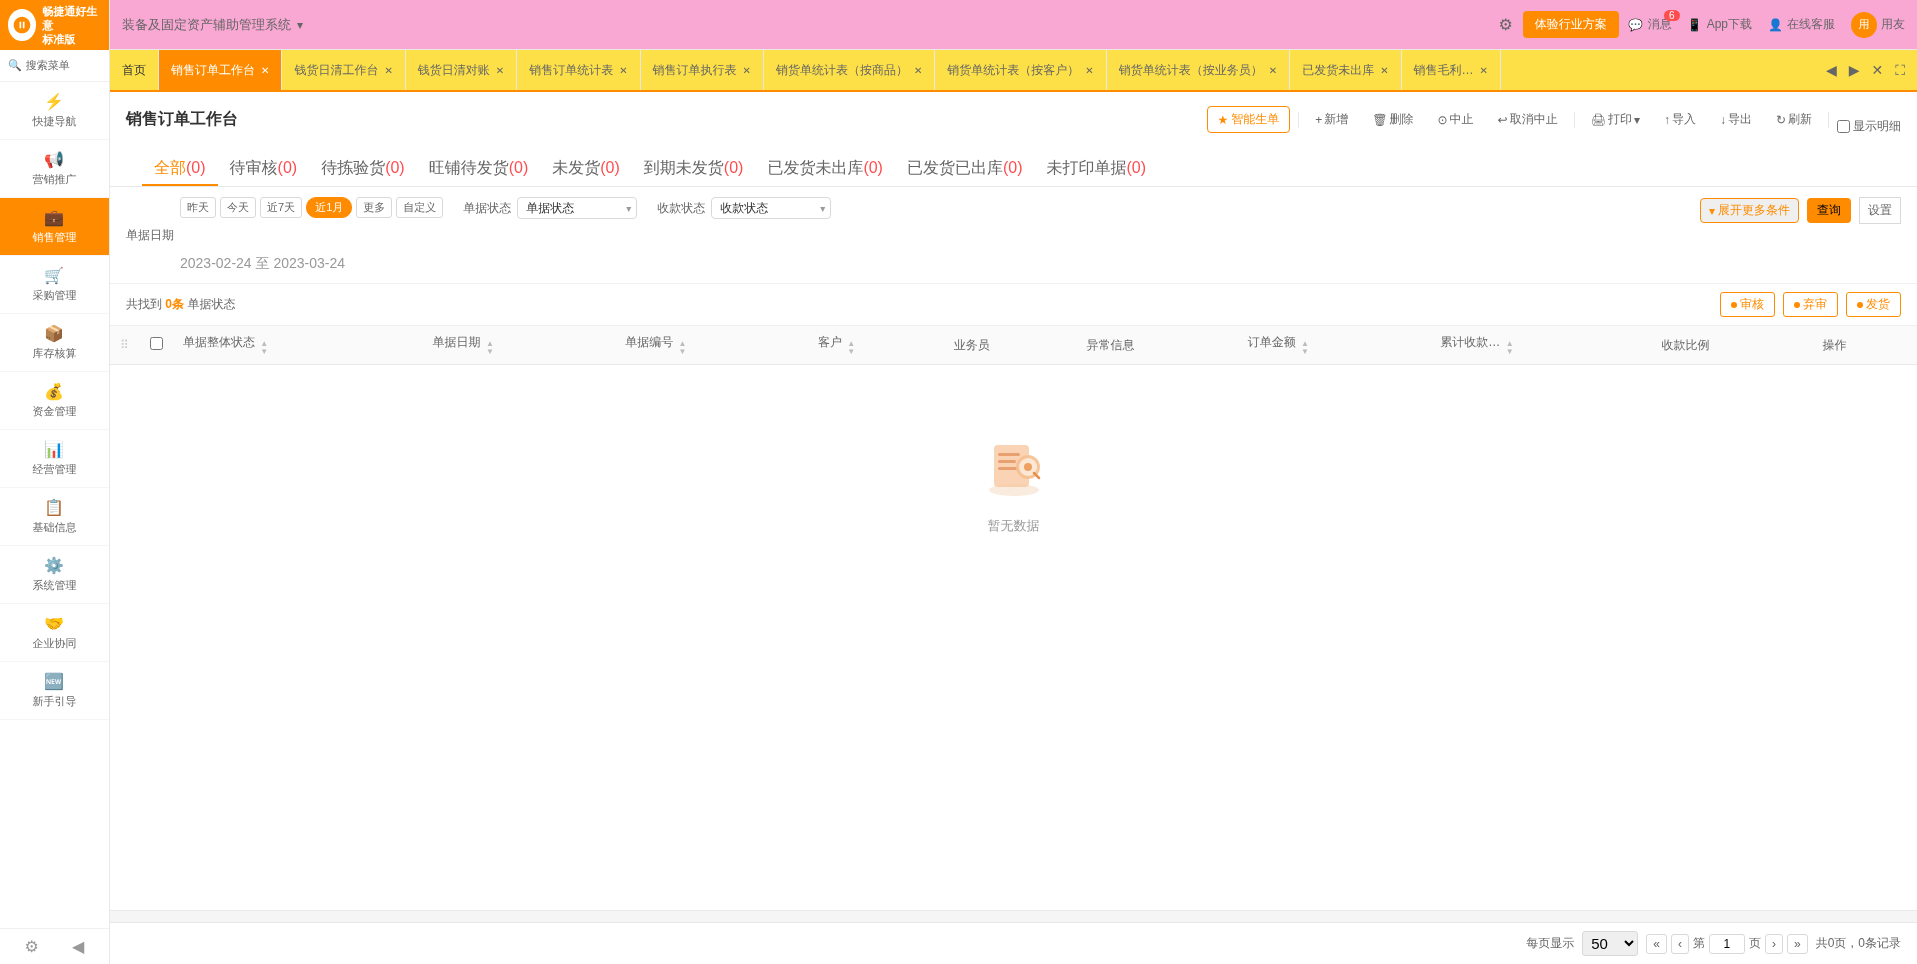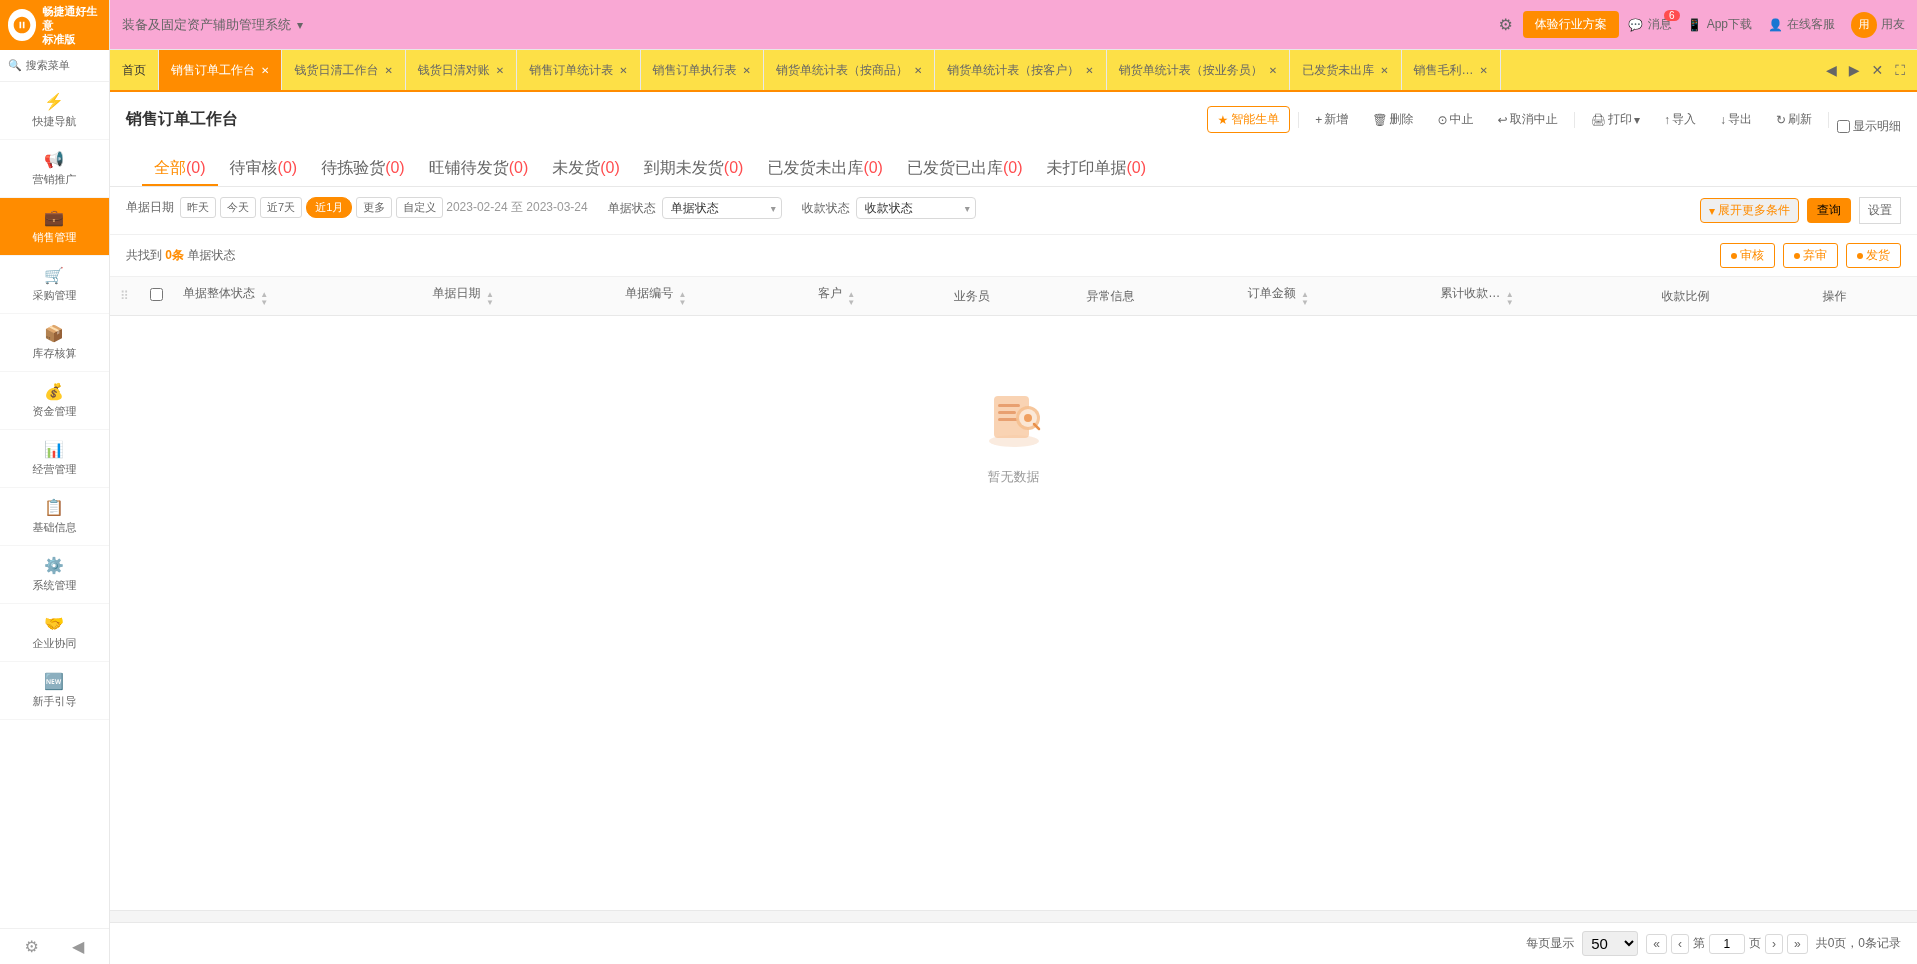--- a/index.html
+++ b/index.html
@@ -63,21 +63,21 @@
     .sub-tab.active { color: #ff8c00; border-bottom: 2px solid #ff8c00; }
     .sub-tab .count { color: #ff4d4f; }
 
     
     .filter-area { background: #fff; padding: 10px 16px; border-bottom: 1px solid #f0f0f0; display: flex; align-items: flex-start; gap: 20px; flex-wrap: wrap; }
     .filter-item { display: flex; align-items: center; gap: 6px; }
     .filter-label { color: #666; font-size: 12px; white-space: nowrap; }
     .filter-date-btns { display: flex; gap: 4px; align-items: center; }
     .date-btn { padding: 2px 6px; border: 1px solid #d9d9d9; border-radius: 3px; cursor: pointer; color: #666; font-size: 11px; background: #fff; }
     .date-btn.active { background: #ff8c00; color: white; border-color: #ff8c00; border-radius: 10px; padding: 2px 8px; }
-    .date-range { color: #999; font-size: 12px; margin-top: 2px; }
+    .date-range { color: #999; font-size: 14px; margin-top: 18px; }
     .filter-select { border: 1px solid #d9d9d9; border-radius: 4px; padding: 3px 24px 3px 8px; font-size: 12px; color: #333; background: #fff; cursor: pointer; appearance: none; min-width: 120px; }
     .filter-select-wrap { position: relative; display: inline-block; }
     .filter-select-wrap::after { content: '▾'; position: absolute; right: 6px; top: 50%; transform: translateY(-50%); color: #999; pointer-events: none; font-size: 10px; }
     .expand-btn { color: #ff8c00; cursor: pointer; font-size: 12px; display: flex; align-items: center; gap: 3px; margin-left: auto; border: 1px solid #ff8c00; border-radius: 4px; padding: 3px 8px; }
 
     
     .actions-row { background: #fff; padding: 8px 16px; display: flex; align-items: center; justify-content: space-between; border-bottom: 1px solid #f0f0f0; }
     .result-count { color: #666; font-size: 12px; }
     .result-count .highlight { color: #ff8c00; font-weight: bold; }
     .action-btns { display: flex; gap: 8px; }
@@ -331,21 +331,21 @@
           <div class="sub-tab">到期未发货<span class="count" style="color:#ff4d4f">(0)</span></div>
           <div class="sub-tab">已发货未出库<span class="count" style="color:#ff4d4f">(0)</span></div>
           <div class="sub-tab">已发货已出库<span class="count" style="color:#ff4d4f">(0)</span></div>
           <div class="sub-tab">未打印单据<span class="count" style="color:#ff4d4f">(0)</span></div>
         </div>
     </div>
 
     <div class="filter-area">
       <div class="filter-item">
         <span class="filter-label">单据日期</span>
-        <div style="display:flex; gap:3px;">
+        <div style="display:flex; flex-direction:column; gap:19px;">
           <div class="filter-date-btns">
             <button class="date-btn">昨天</button>
             <button class="date-btn">今天</button>
             <button class="date-btn">近7天</button>
             <button class="date-btn active">近1月</button>
             <button class="date-btn">更多</button>
             <button class="date-btn">自定义</button>
           </div>
           <div class="date-range">2023-02-24 至 2023-03-24</div>
         </div>

